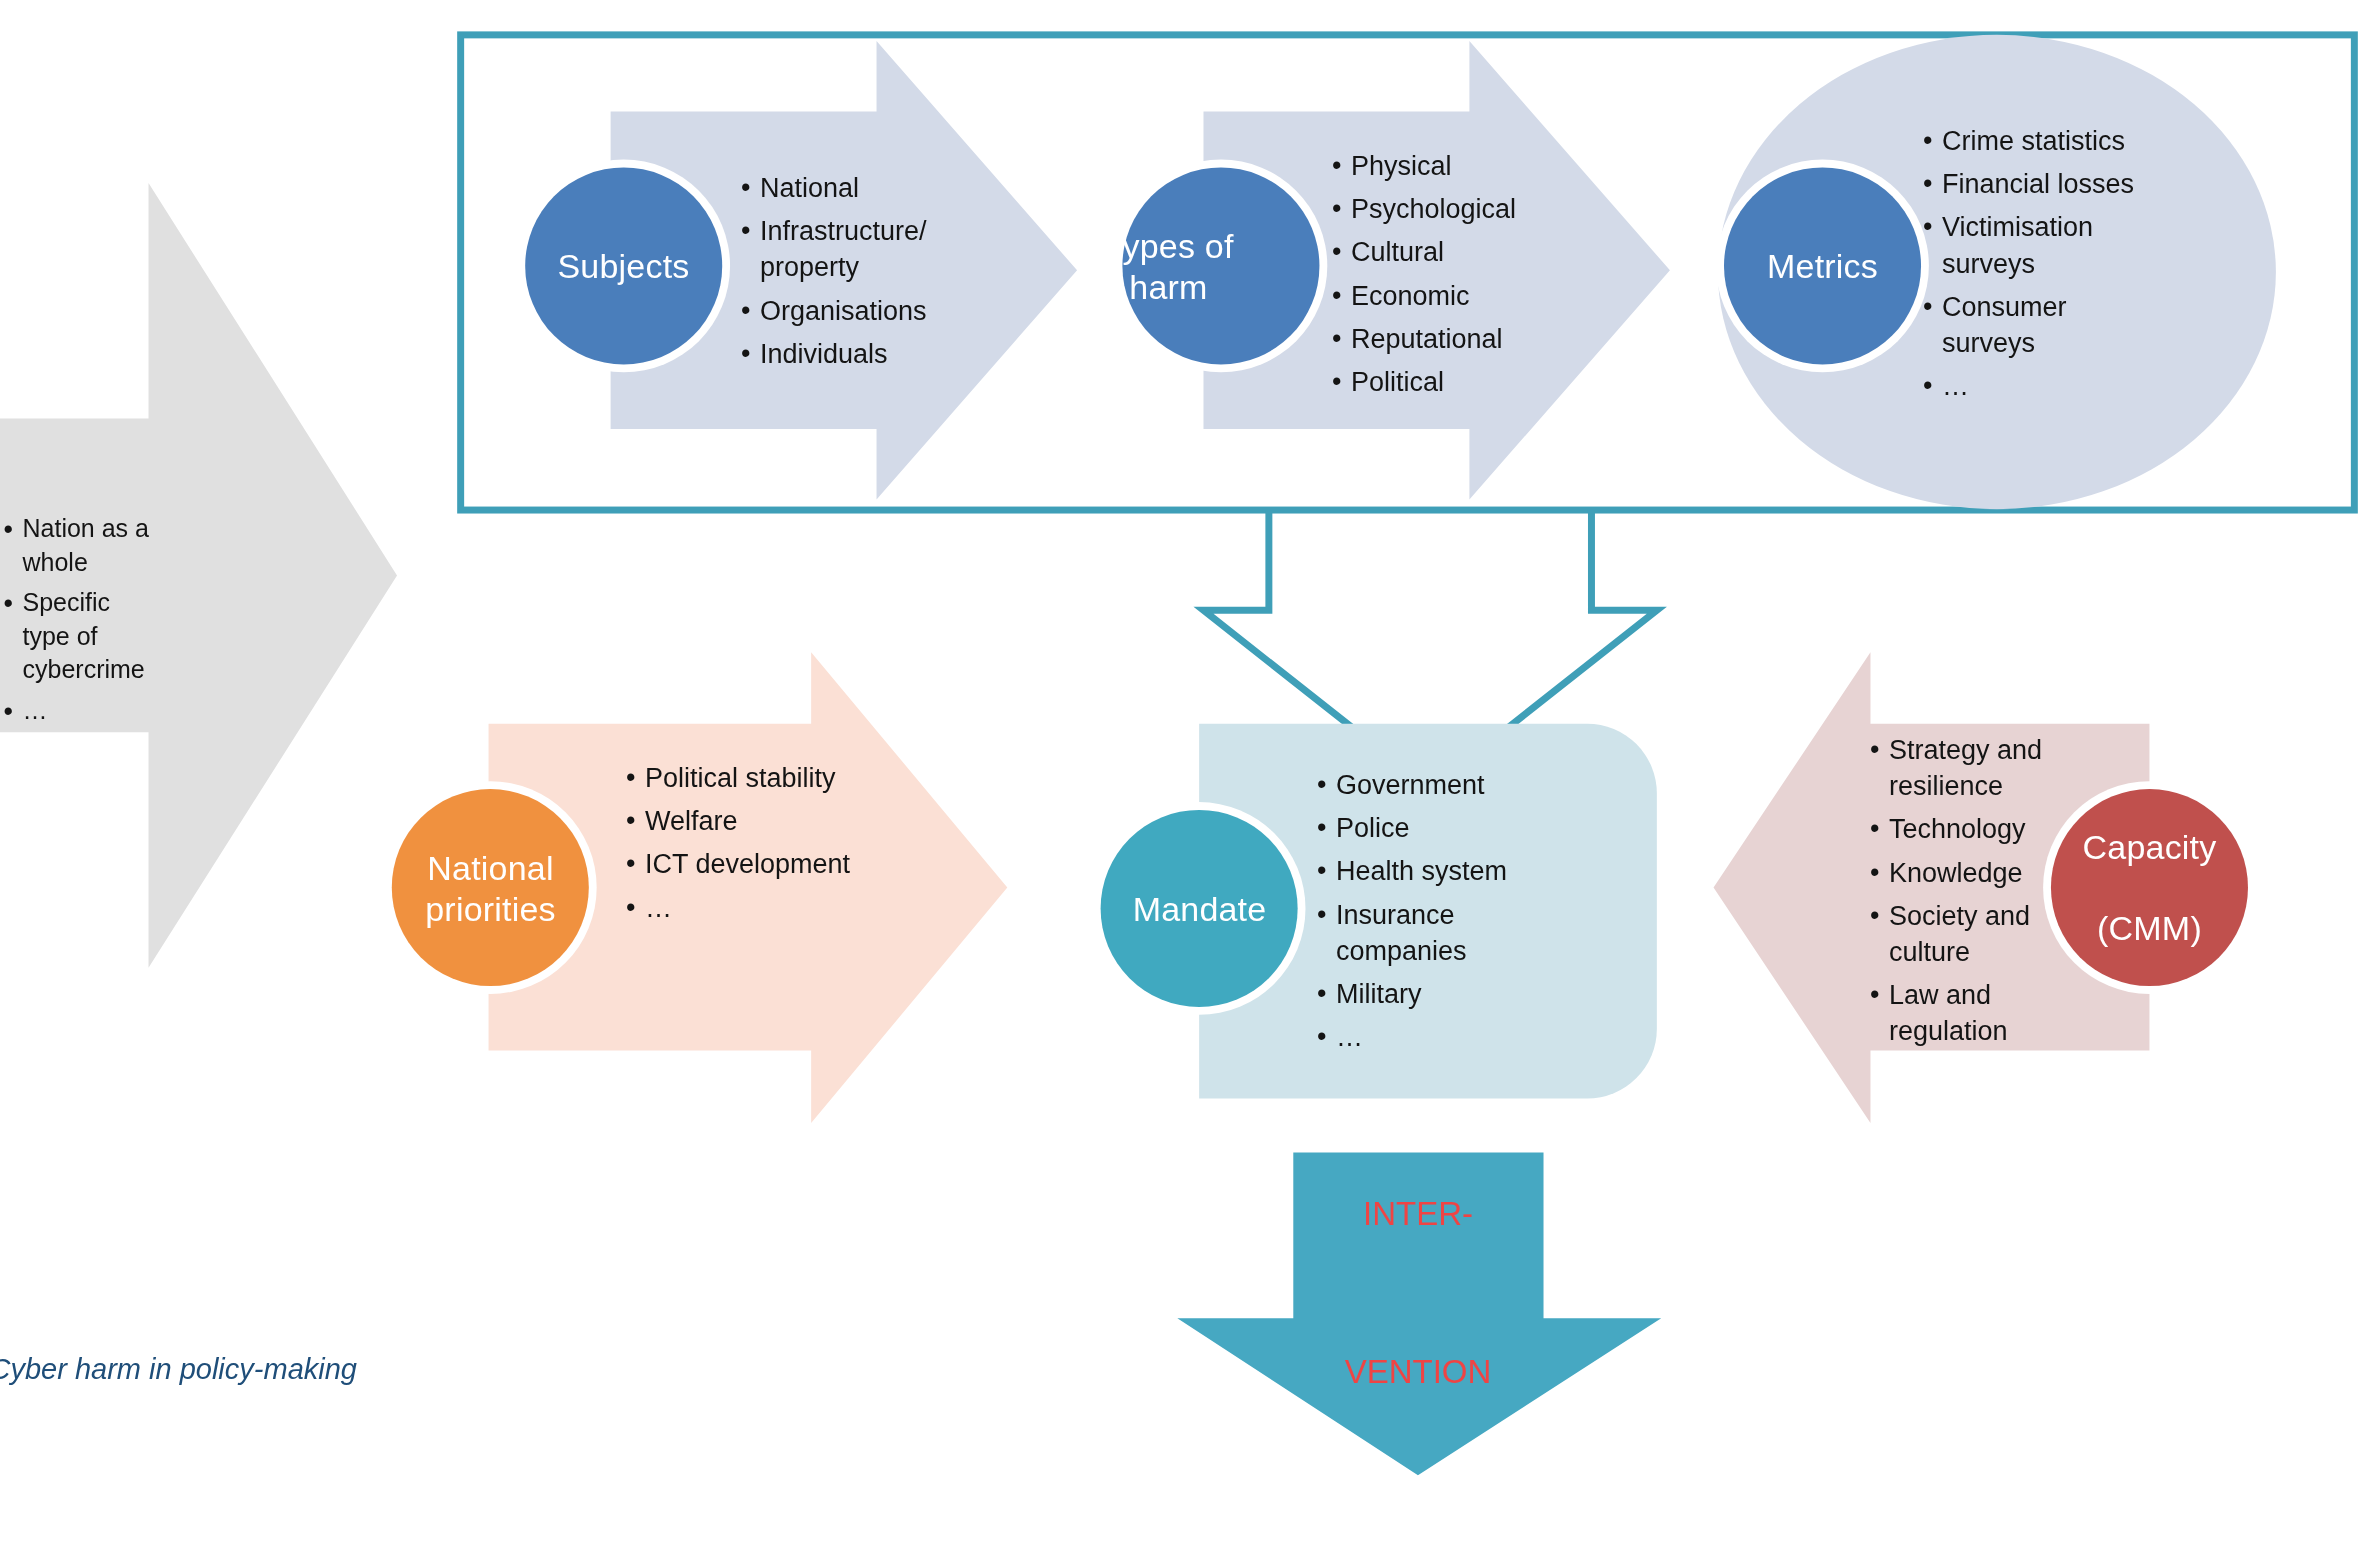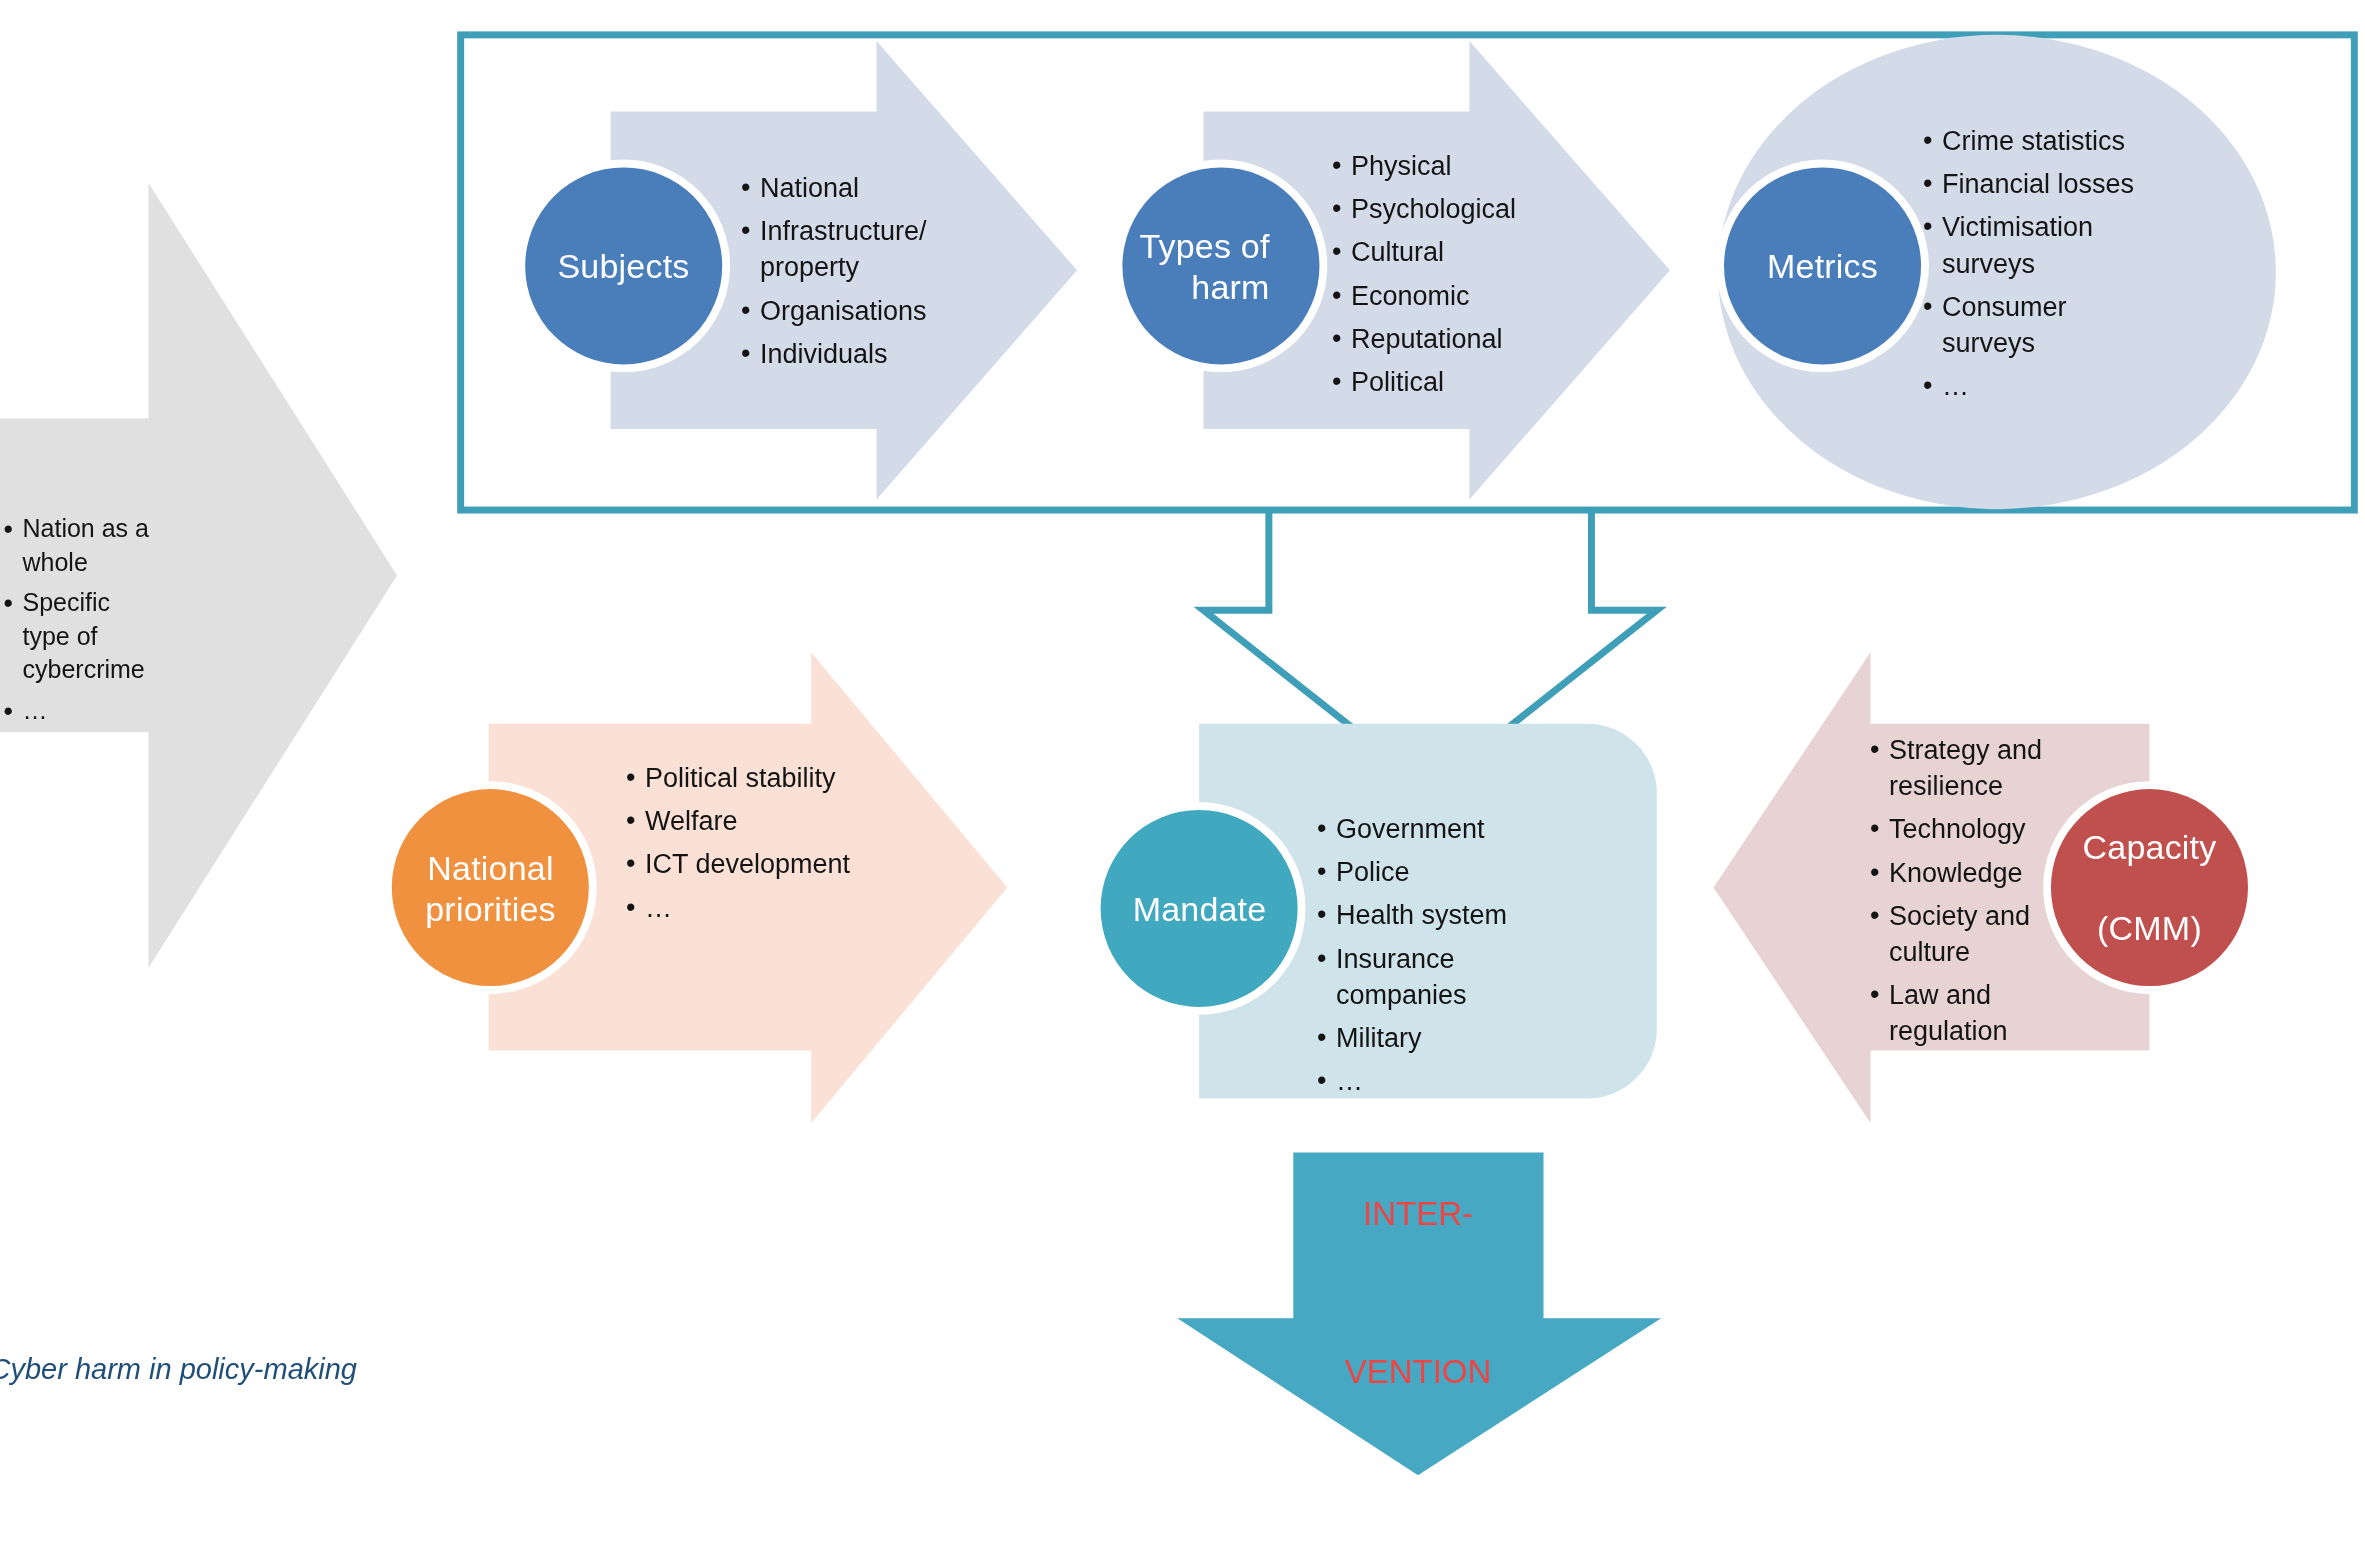--- a/index.html
+++ b/index.html
@@ -111,21 +111,21 @@
   </ul>
 
   <div class="node-label" style="left:517px; top:231px; width:213px; height:70px;">Subjects</div>
   <ul class="bullets" style="left:741px; top:170px; width:218px;">
     <li>National</li>
     <li>Infrastructure/ property</li>
     <li>Organisations</li>
     <li>Individuals</li>
   </ul>
 
-  <div class="node-label" style="left:1098px; top:222px; width:213px; height:89px;text-align:right;">Types of
+  <div class="node-label" style="left:1062px; top:222px; width:213px; height:89px;">Types of
 harm</div>
   <ul class="bullets" style="left:1332px; top:148px; width:235px;">
     <li>Physical</li>
     <li>Psychological</li>
     <li>Cultural</li>
     <li>Economic</li>
     <li>Reputational</li>
     <li>Political</li>
   </ul>
 
@@ -141,21 +141,21 @@
   <div class="node-label" style="left:384px; top:844px; width:213px; height:89px;">National
 priorities</div>
   <ul class="bullets" style="left:626px; top:760px; width:235px;">
     <li>Political stability</li>
     <li>Welfare</li>
     <li>ICT development</li>
     <li>…</li>
   </ul>
 
   <div class="node-label" style="left:1093px; top:874px; width:213px; height:70px;">Mandate</div>
-  <ul class="bullets" style="left:1317px; top:767px; width:227px;margin-top:44px;">
+  <ul class="bullets" style="left:1317px; top:767px; width:227px;">
     <li>Government</li>
     <li>Police</li>
     <li>Health system</li>
     <li>Insurance companies</li>
     <li>Military</li>
     <li>…</li>
   </ul>
 
   <div class="node-label" style="left:2043px; top:818px; width:213px; height:140px;">Capacity
 

